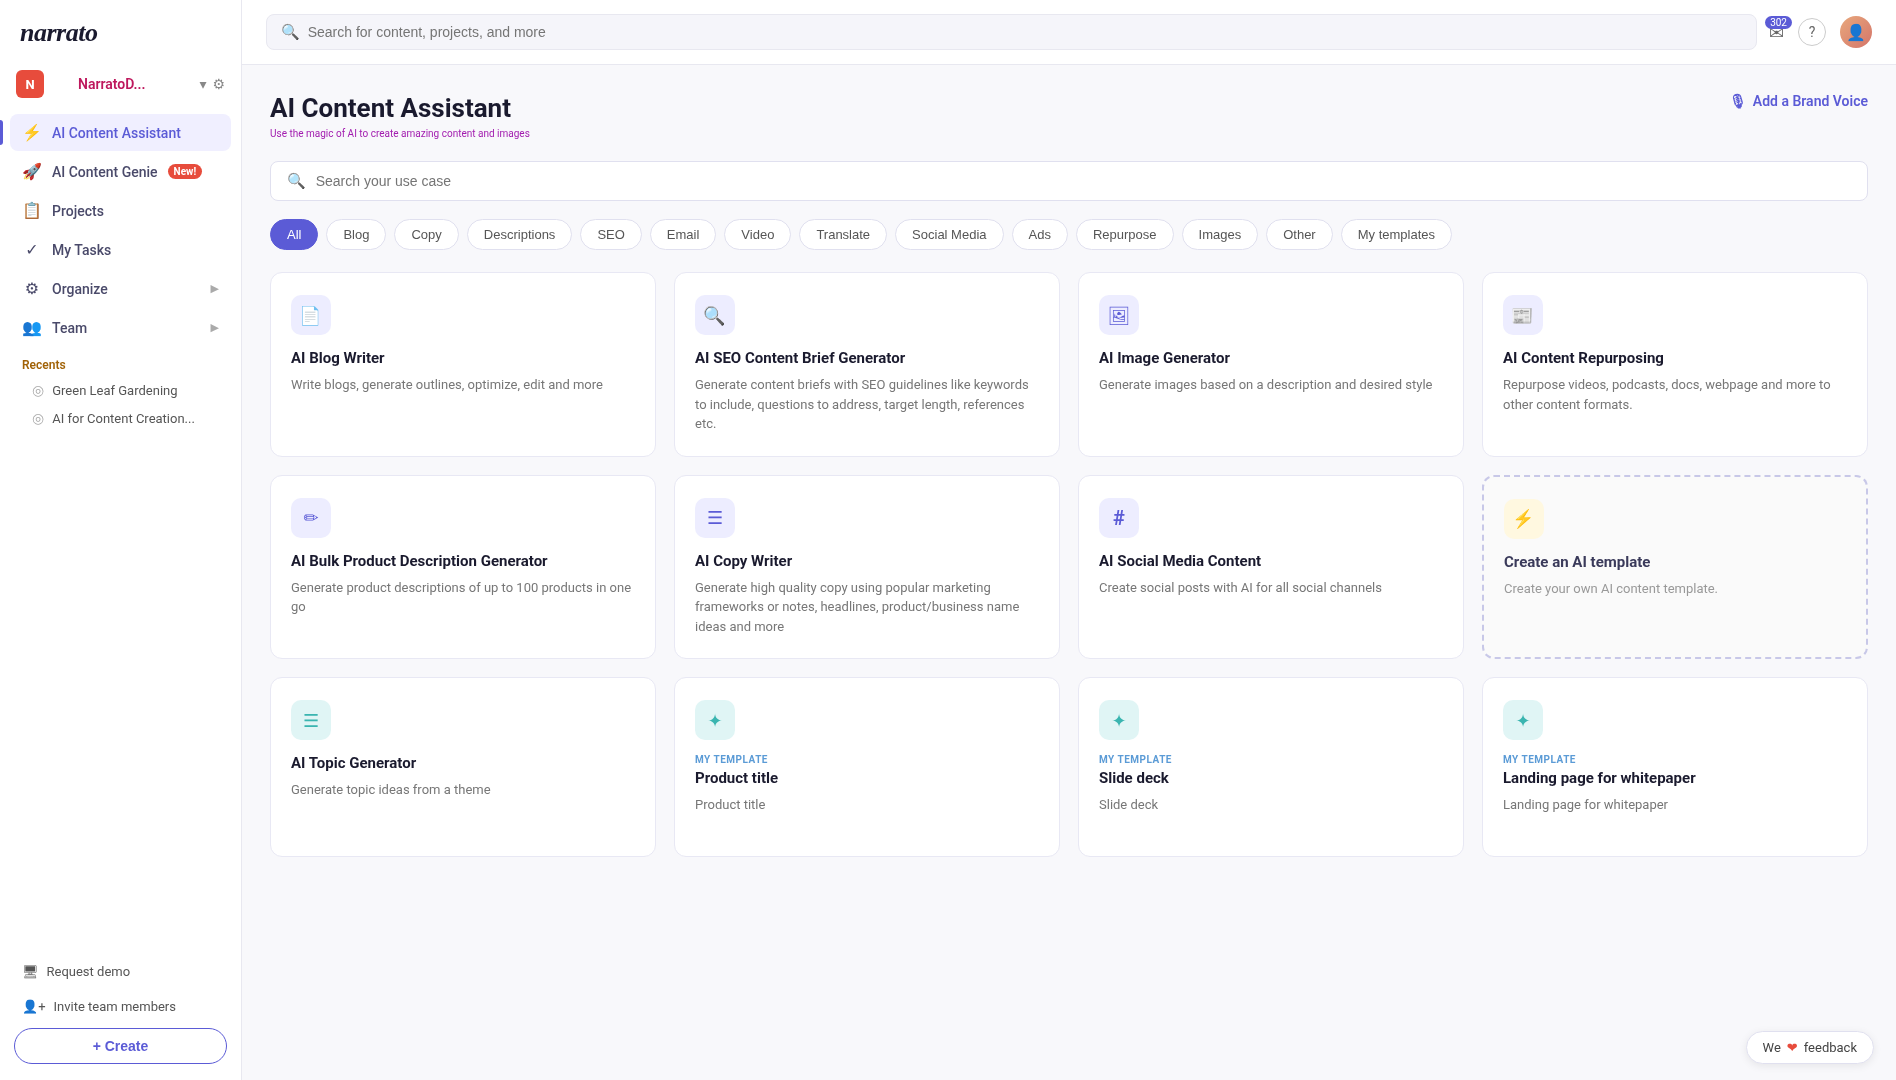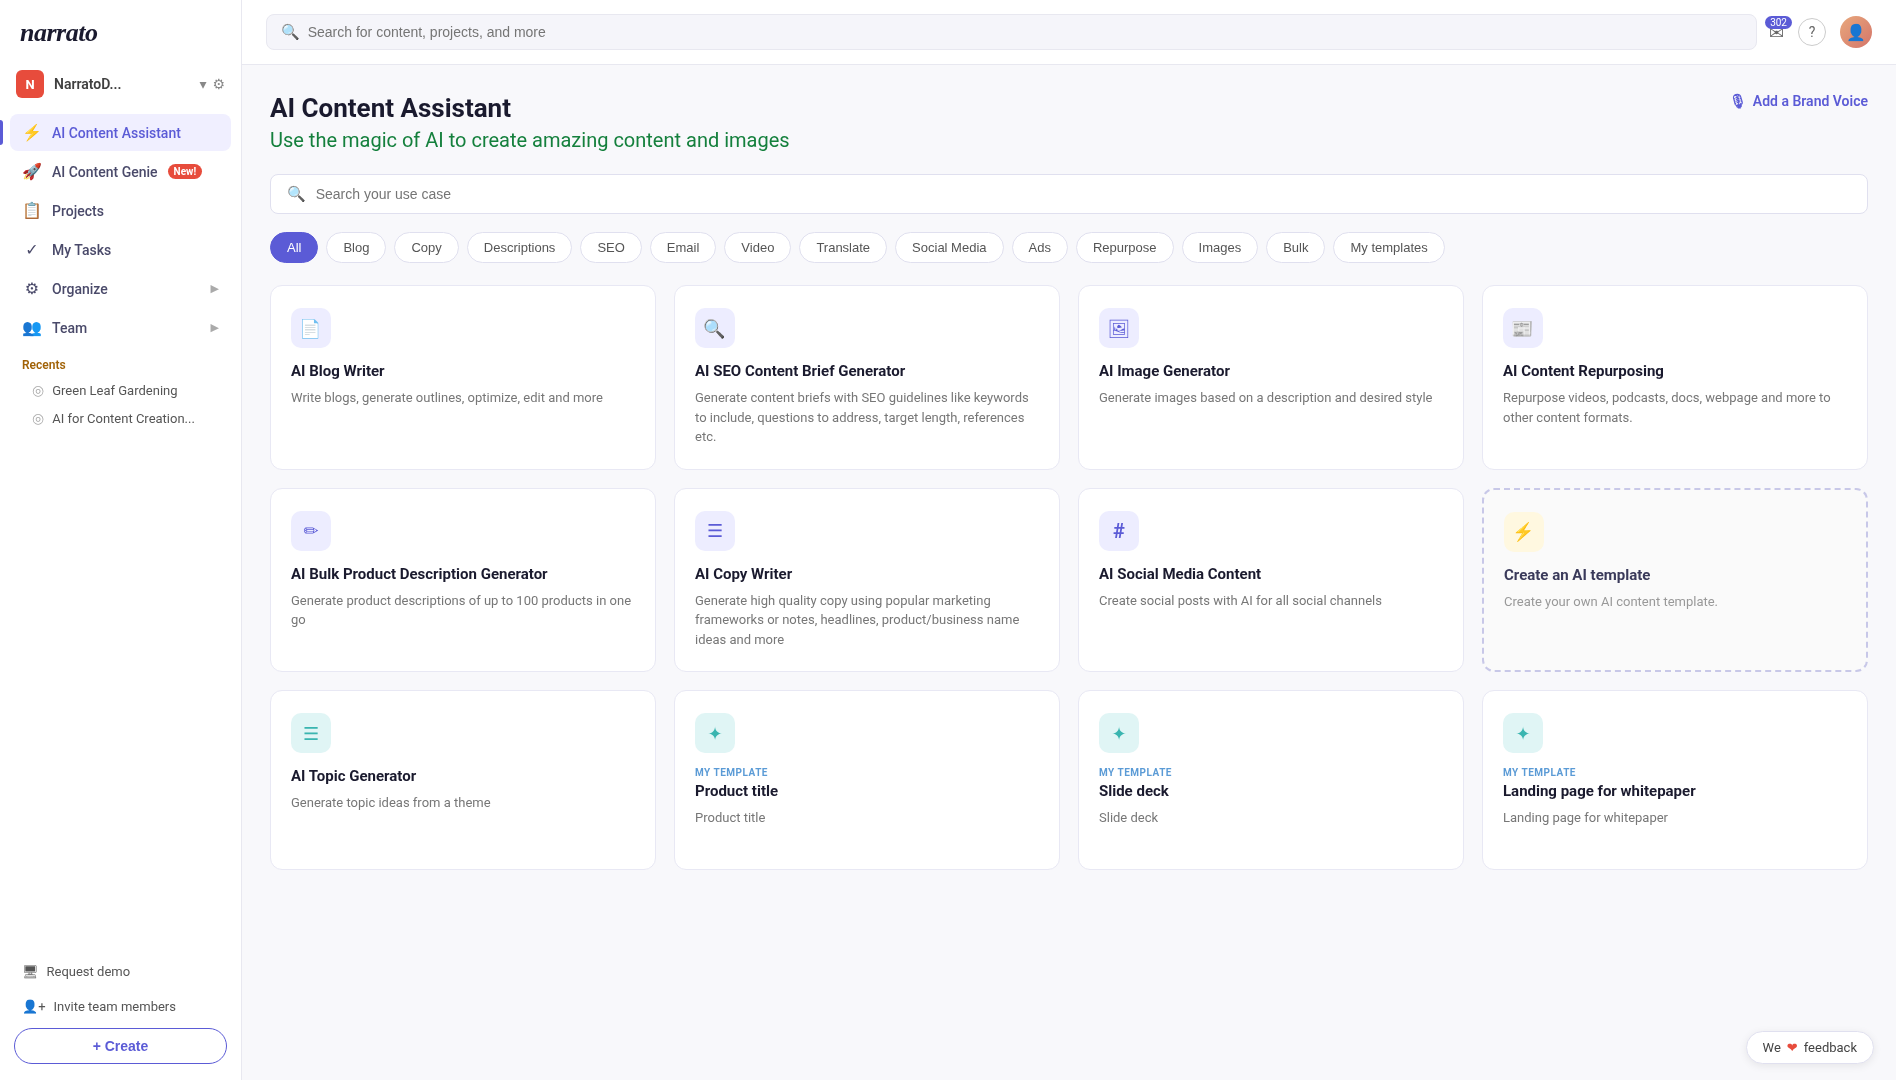--- a/index.html
+++ b/index.html
@@ -42,22 +42,23 @@
       background: #e74c3c;
       border-radius: 6px;
       color: #fff;
       font-size: 13px;
       font-weight: 700;
       display: flex; align-items: center; justify-content: center;
     }
     .workspace-name {
       font-size: 14px;
       font-weight: 600;
-      color: #404040;
+      color: #be185d;
       flex: 1;
+      margin-left: 24px;
     }
     .workspace-actions {
       display: flex; gap: 6px;
     }
     .workspace-actions span {
       color: #888;
       font-size: 14px;
       cursor: pointer;
     }
     .sidebar-nav {
@@ -237,22 +238,22 @@
       justify-content: space-between;
       margin-bottom: 22px;
     }
     .page-title {
       font-size: 26px;
       font-weight: 700;
       color: #1a1a2e;
       margin-bottom: 5px;
     }
     .page-subtitle {
-      font-size: 20px;
-      color: #15803d;
+      font-size: 10px;
+      color: #a21caf;
     }
     .brand-voice-btn {
       display: flex;
       align-items: center;
       gap: 6px;
       color: #5b5bd6;
       font-size: 14px;
       font-weight: 600;
       cursor: pointer;
       white-space: nowrap;
@@ -485,21 +486,21 @@
       <button class="filter-tab">Copy</button>
       <button class="filter-tab">Descriptions</button>
       <button class="filter-tab">SEO</button>
       <button class="filter-tab">Email</button>
       <button class="filter-tab">Video</button>
       <button class="filter-tab">Translate</button>
       <button class="filter-tab">Social Media</button>
       <button class="filter-tab">Ads</button>
       <button class="filter-tab">Repurpose</button>
       <button class="filter-tab">Images</button>
-      <button class="filter-tab">Bulk</button>
+      <button class="filter-tab">Other</button>
       <button class="filter-tab">My templates</button>
     </div>
 
     <div class="cards-grid">
 
       <div class="card">
         <div class="card-icon-wrap">
           <span style="color:#5b5bd6;">📄</span>
         </div>
         <div class="card-title">AI Blog Writer</div>

